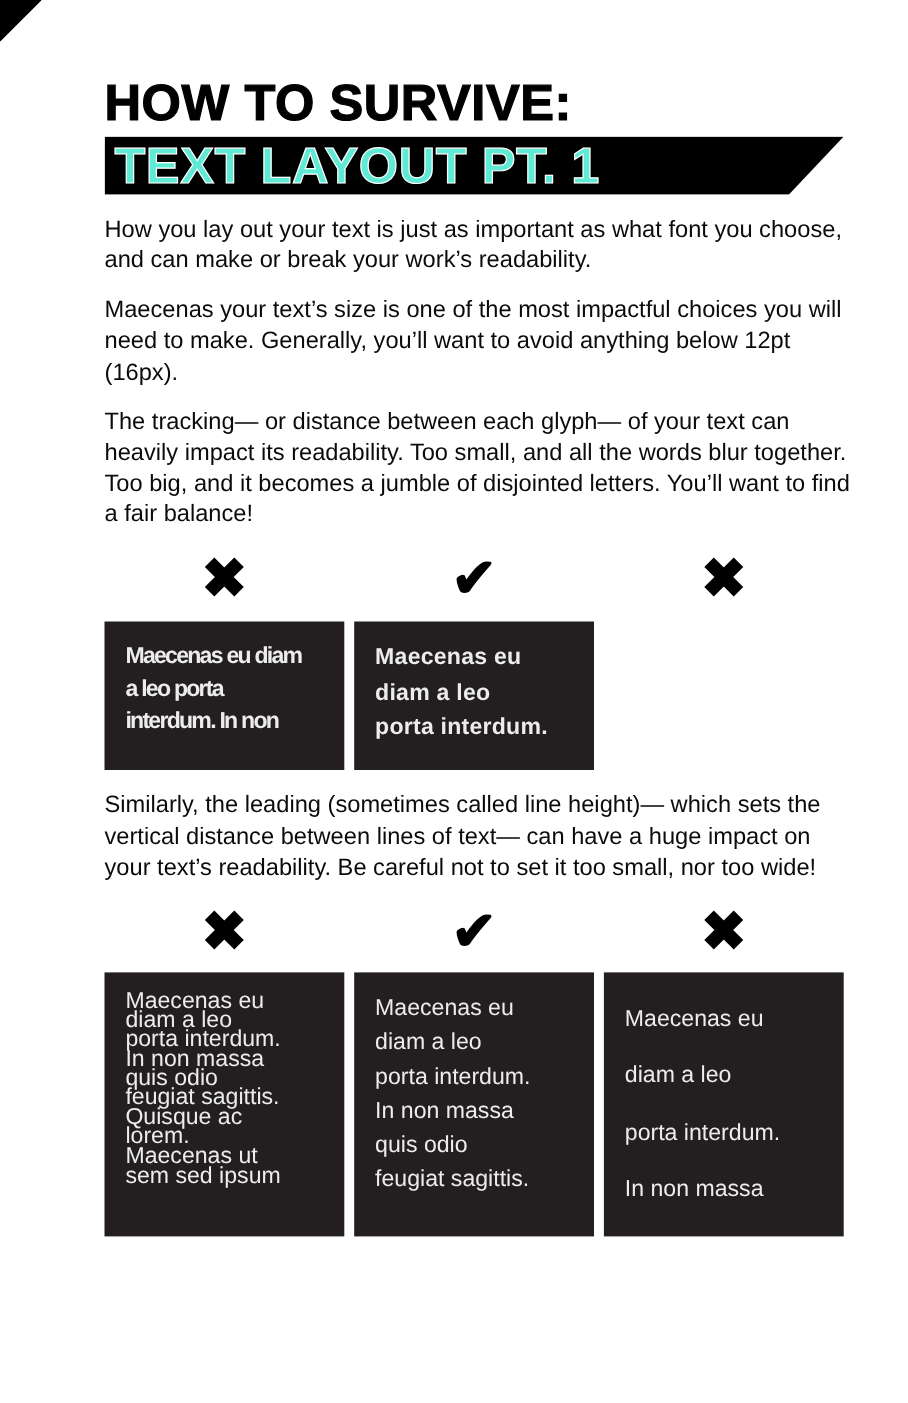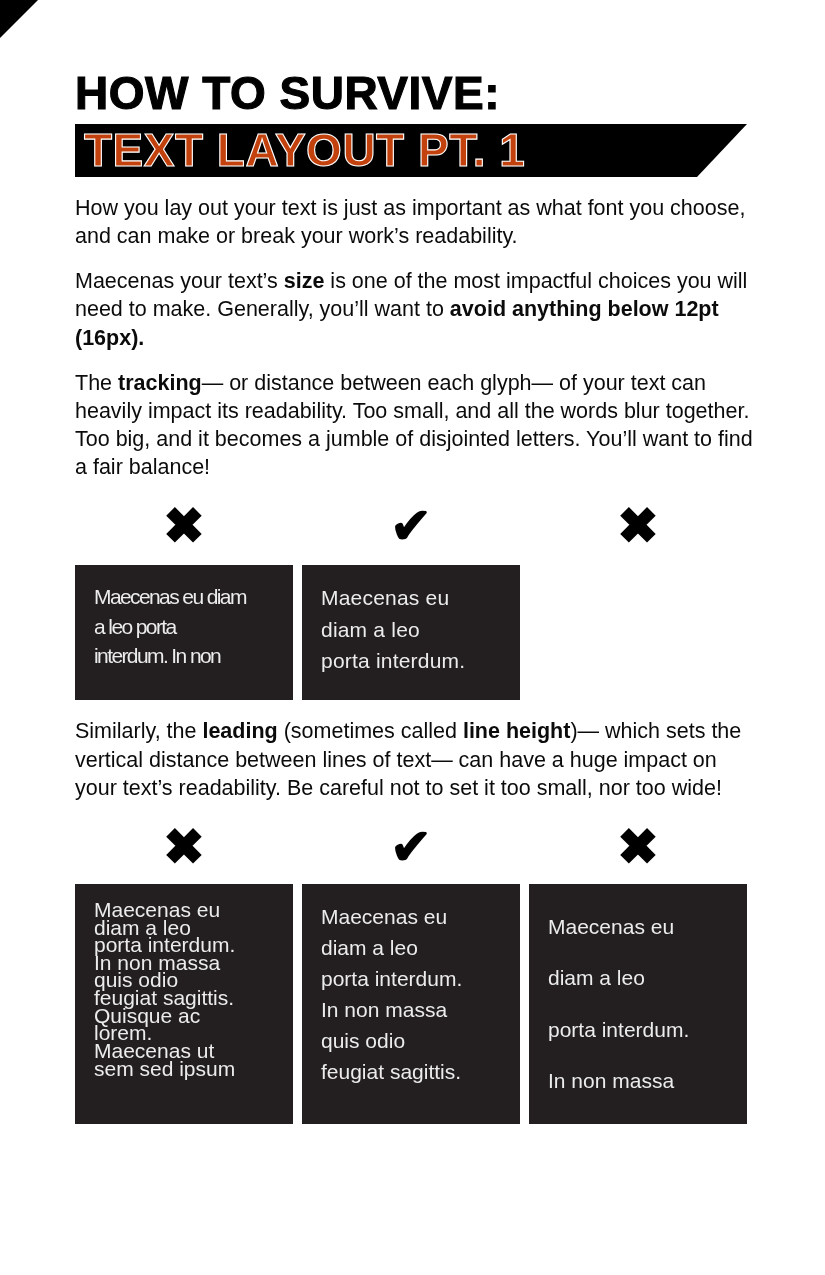--- a/index.html
+++ b/index.html
@@ -8,47 +8,47 @@
     width:825px; height:1275px;
     position:relative; overflow:hidden;
     font-family:"Liberation Sans","DejaVu Sans",sans-serif;
     color:#0b0b0b;
   }
   .corner {
     position:absolute; top:0; left:0;
     width:38px; height:38px; background:#000;
     clip-path:polygon(0 0,100% 0,0 100%);
   }
-  .content { padding:70px 75px 0 75px; width:822px; }
+  .content { padding:70px 75px 0 95px; width:822px; }
 
   
   .title-line1 {
     display:block;
     font-size:46px; font-weight:bold; line-height:1.0;
     letter-spacing:0.5px; color:#000;
     -webkit-text-stroke:1.1px #000;
   }
   .title-bar {
     display:block; margin-top:8px;
     width:672px; height:53px;
-    background:#000; color:#c2410c;
+    background:#000; color:#5eead4;
     font-size:46px; font-weight:bold; line-height:52px;
     letter-spacing:0.5px;
     padding-left:9px;
     -webkit-text-stroke:1.1px #fff;
     clip-path:polygon(0 0,100% 0,calc(100% - 50px) 100%,0 100%);
   }
 
   
   p.body {
     margin-top:17px;
     width:678px;
     font-size:21.5px; line-height:1.31;
   }
-  p.body strong { font-weight:bold; }
+  p.body strong { font-weight:normal; }
 
   
   section.demo { margin-top:20px; width:672px; }
   .icons-row {
     display:grid; grid-template-columns:repeat(3,1fr); gap:9px;
     text-align:center;
   }
   .icon {
     font-family:"DejaVu Sans",sans-serif;
     font-size:50px; line-height:1; font-weight:bold;
@@ -58,21 +58,21 @@
     display:grid; grid-template-columns:repeat(3,1fr); gap:9px;
     margin-top:14px;
   }
   .boxes.leading-boxes { margin-top:12px; }
   .box {
     background:#231f20; color:#ececec;
     padding:17px 19px;
     font-size:21px;
     white-space:pre-line;
   }
-  .tracking-boxes .box { min-height:135px; }
+  .tracking-boxes .box { min-height:135px;font-weight:bold; }
   .leading-boxes .box { min-height:222px; }
 
   .box.tracking-tight  { letter-spacing:-1.6px; line-height:1.4; }
   .box.tracking-normal { letter-spacing:0.2px;  line-height:1.5; }
   .box.tracking-wide   { letter-spacing:5.5px;  word-spacing:6px; line-height:1.5; }
 
   .box.leading-tight  { line-height:0.84; }
   .box.leading-normal { line-height:1.48; }
   .box.leading-wide   { line-height:2.45; }
 </style>

